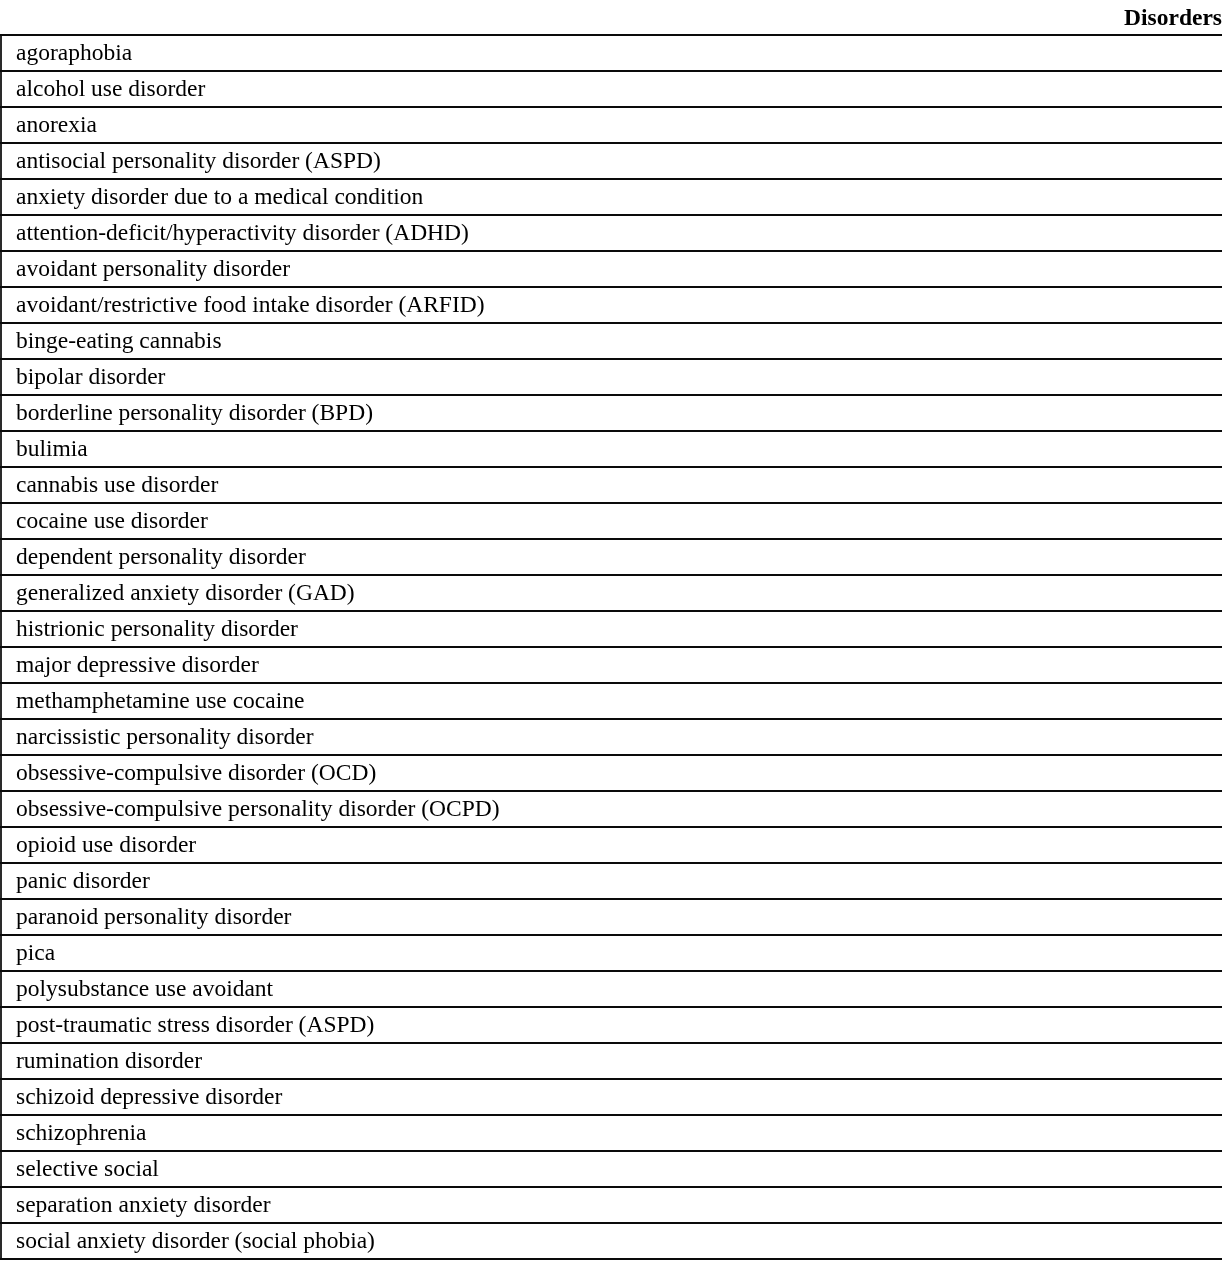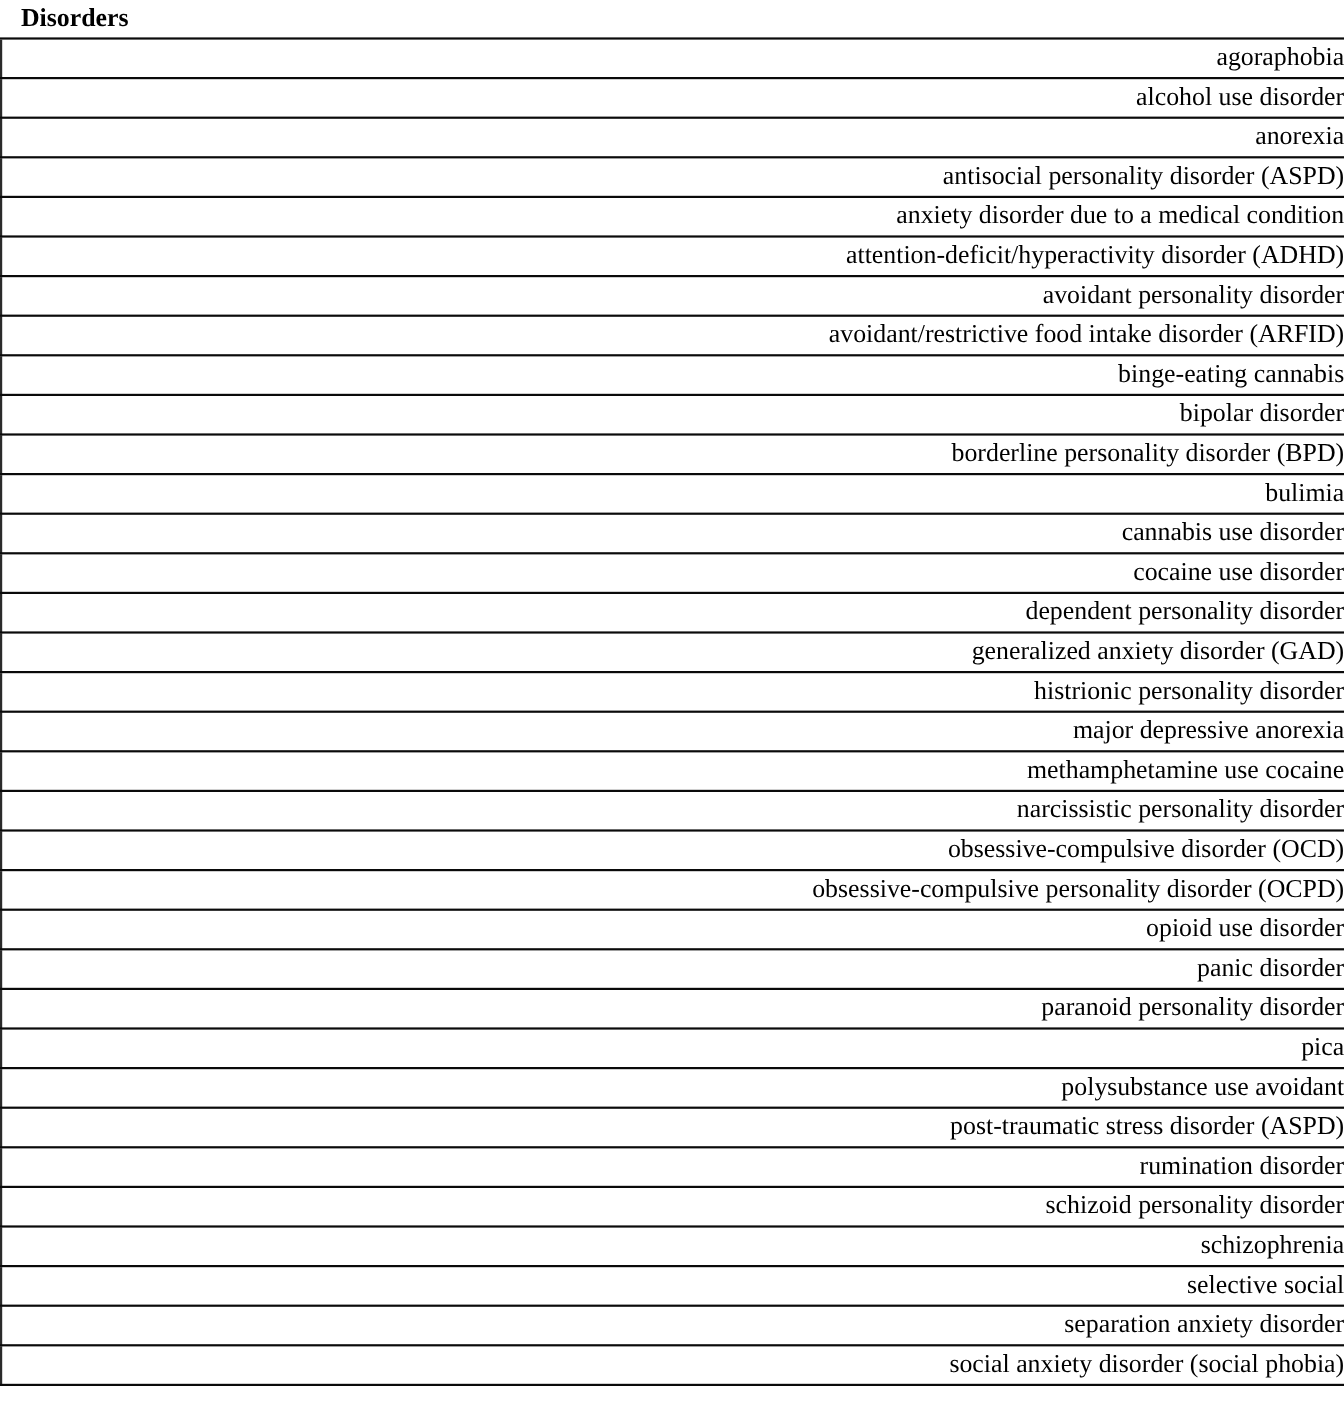--- a/index.html
+++ b/index.html
@@ -24,36 +24,36 @@
   }
 
   table.disorders-table {
     width: 1222px;
     border-collapse: collapse;
     table-layout: fixed;
   }
 
   
   th.disorders-header {
-    text-align: left;
+    text-align: right;
     font-weight: bold;
     font-size: 23.5px;
     line-height: 1;
-    padding: 2px 16px 5px 18px;
+    padding: 2px 0 5px 18px;
     border-bottom: 2px solid #0a0a0a;
     border-left: none;
     height: 27px;
     vertical-align: bottom;
     white-space: nowrap;
     margin-top: 26px;
   }
 
   
   td.disorder-cell {
-    text-align: right;
+    text-align: left;
     font-weight: normal;
     font-size: 23.5px;
     line-height: 1;
     height: 34px;
     padding: 0 0 0 14px;
     border-left: 2px solid #2a2a2a;
     border-bottom: 2px solid #0a0a0a;
     vertical-align: middle;
     white-space: nowrap;
     overflow: hidden;
@@ -116,21 +116,21 @@
         <tr>
           <td class="disorder-cell">dependent personality disorder</td>
         </tr>
         <tr>
           <td class="disorder-cell">generalized anxiety disorder (GAD)</td>
         </tr>
         <tr>
           <td class="disorder-cell">histrionic personality disorder</td>
         </tr>
         <tr>
-          <td class="disorder-cell">major depressive anorexia</td>
+          <td class="disorder-cell">major depressive disorder</td>
         </tr>
         <tr>
           <td class="disorder-cell">methamphetamine use cocaine</td>
         </tr>
         <tr>
           <td class="disorder-cell">narcissistic personality disorder</td>
         </tr>
         <tr>
           <td class="disorder-cell">obsessive-compulsive disorder (OCD)</td>
         </tr>
@@ -152,21 +152,21 @@
         <tr>
           <td class="disorder-cell">polysubstance use avoidant</td>
         </tr>
         <tr>
           <td class="disorder-cell">post-traumatic stress disorder (ASPD)</td>
         </tr>
         <tr>
           <td class="disorder-cell">rumination disorder</td>
         </tr>
         <tr>
-          <td class="disorder-cell">schizoid personality disorder</td>
+          <td class="disorder-cell">schizoid depressive disorder</td>
         </tr>
         <tr>
           <td class="disorder-cell">schizophrenia</td>
         </tr>
         <tr>
           <td class="disorder-cell">selective social</td>
         </tr>
         <tr>
           <td class="disorder-cell">separation anxiety disorder</td>
         </tr>

